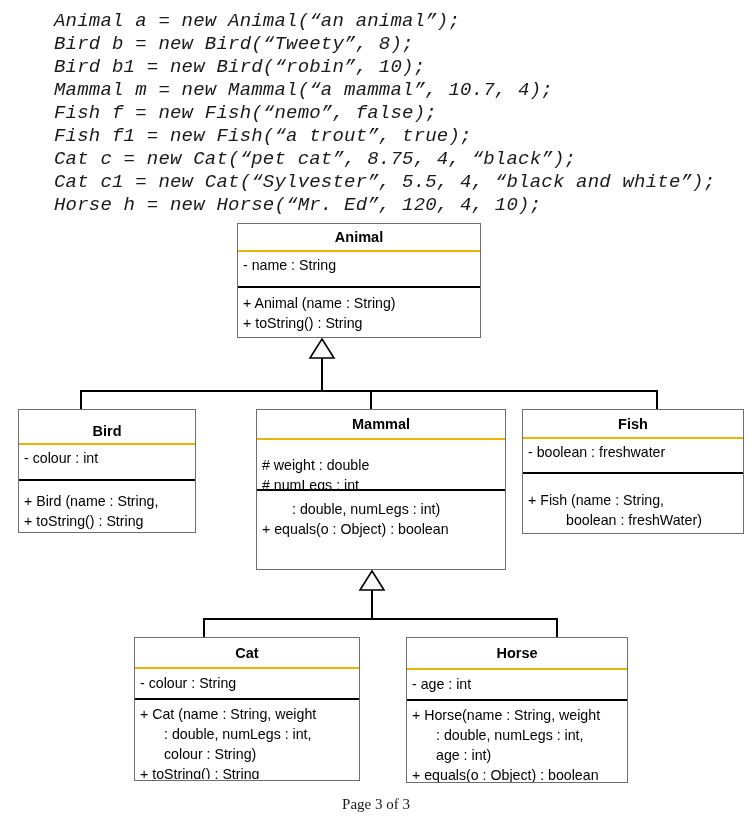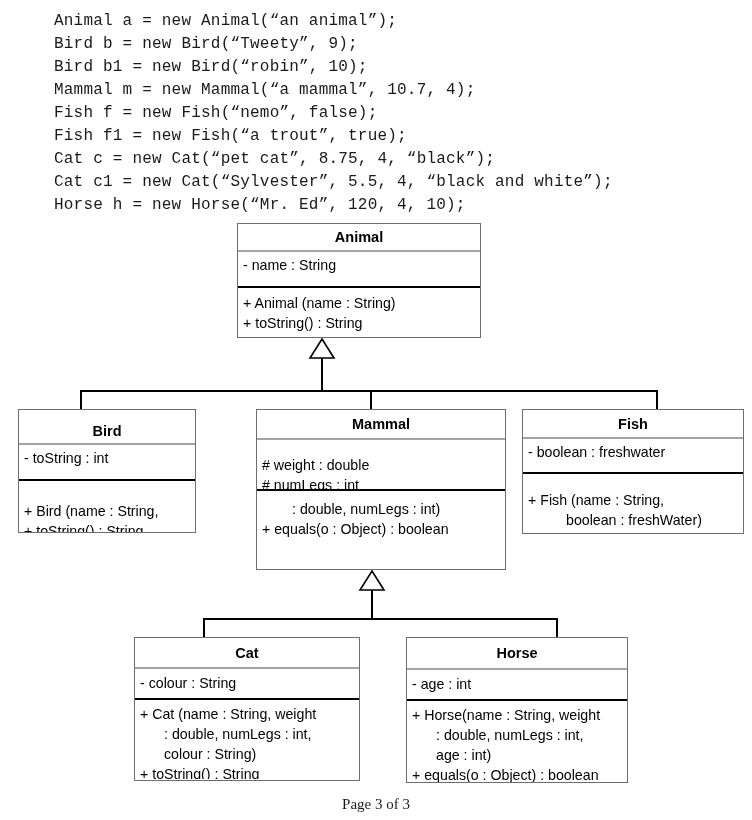--- a/index.html
+++ b/index.html
@@ -18,45 +18,46 @@
 
   
   #code-listing {
     position: absolute;
     left: 54px;
     top: 10px;
     width: 660px;
   }
   .code-line {
     font-family: "Liberation Mono", monospace;
-    font-size: 16px;
+    font-size: 19px;
     line-height: 23px;
     white-space: pre;
     color: #1a1a1a;
     letter-spacing: 0.2px;
+    font-style: italic;
   }
 
   
   .uml-class {
     position: absolute;
     box-sizing: border-box;
     border: 1.5px solid #6e6e6e;
     background: #ffffff;
     overflow: hidden;
     z-index: 3;
   }
   .uml-title {
     text-align: center;
     font-weight: bold;
     font-size: 14.5px;
     box-sizing: border-box;
     display: flex;
     align-items: center;
     justify-content: center;
-    border-bottom: 2px solid #a3a3a3;
+    border-bottom: 2px solid #eab308;
   }
   .uml-compartment {
     box-sizing: border-box;
     padding: 3px 4px 3px 5px;
     overflow: hidden;
   }
   .uml-attrs {
     border-bottom: 2px solid #000000;
   }
   .uml-line {
@@ -92,21 +93,21 @@
     font-family: "Liberation Serif", serif;
     font-size: 15px;
     color: #1a1a1a;
   }
 </style>
 </head>
 <body>
 
 <div id="code-listing">
   <div class="code-line">Animal a = new Animal(“an animal”);</div>
-  <div class="code-line">Bird b = new Bird(“Tweety”, 9);</div>
+  <div class="code-line">Bird b = new Bird(“Tweety”, 8);</div>
   <div class="code-line">Bird b1 = new Bird(“robin”, 10);</div>
   <div class="code-line">Mammal m = new Mammal(“a mammal”, 10.7, 4);</div>
   <div class="code-line">Fish f = new Fish(“nemo”, false);</div>
   <div class="code-line">Fish f1 = new Fish(“a trout”, true);</div>
   <div class="code-line">Cat c = new Cat(“pet cat”, 8.75, 4, “black”);</div>
   <div class="code-line">Cat c1 = new Cat(“Sylvester”, 5.5, 4, “black and white”);</div>
   <div class="code-line">Horse h = new Horse(“Mr. Ed”, 120, 4, 10);</div>
 </div>
 
 <svg class="arrow-hollow" style="left:308px; top:338px;" width="28" height="22" viewBox="0 0 28 22">
@@ -133,23 +134,23 @@
   </div>
   <div class="uml-compartment uml-methods" style="height:49px; padding-top:5px;">
     <div class="uml-line">+ Animal (name : String)</div>
     <div class="uml-line">+ toString() : String</div>
   </div>
 </div>
 
 <div class="uml-class" style="left:18px; top:409px; width:178px; height:124px;">
   <div class="uml-title" style="height:27px;margin-top:8px;">Bird</div>
   <div class="uml-compartment uml-attrs" style="height:36px;">
-    <div class="uml-line">- toString : int</div>
-  </div>
-  <div class="uml-compartment uml-methods" style="height:76px; padding-top:20px;">
+    <div class="uml-line">- colour : int</div>
+  </div>
+  <div class="uml-compartment uml-methods" style="height:76px; padding-top:10px;">
     <div class="uml-line">+ Bird (name : String,</div>
     <div class="uml-line">+ toString() : String</div>
   </div>
 </div>
 
 <div class="uml-class" style="left:256px; top:409px; width:250px; height:161px;">
   <div class="uml-title" style="height:30px;">Mammal</div>
   <div class="uml-compartment uml-attrs" style="height:51px; padding-top:15px;">
     <div class="uml-line"># weight : double</div>
     <div class="uml-line"># numLegs : int</div>

